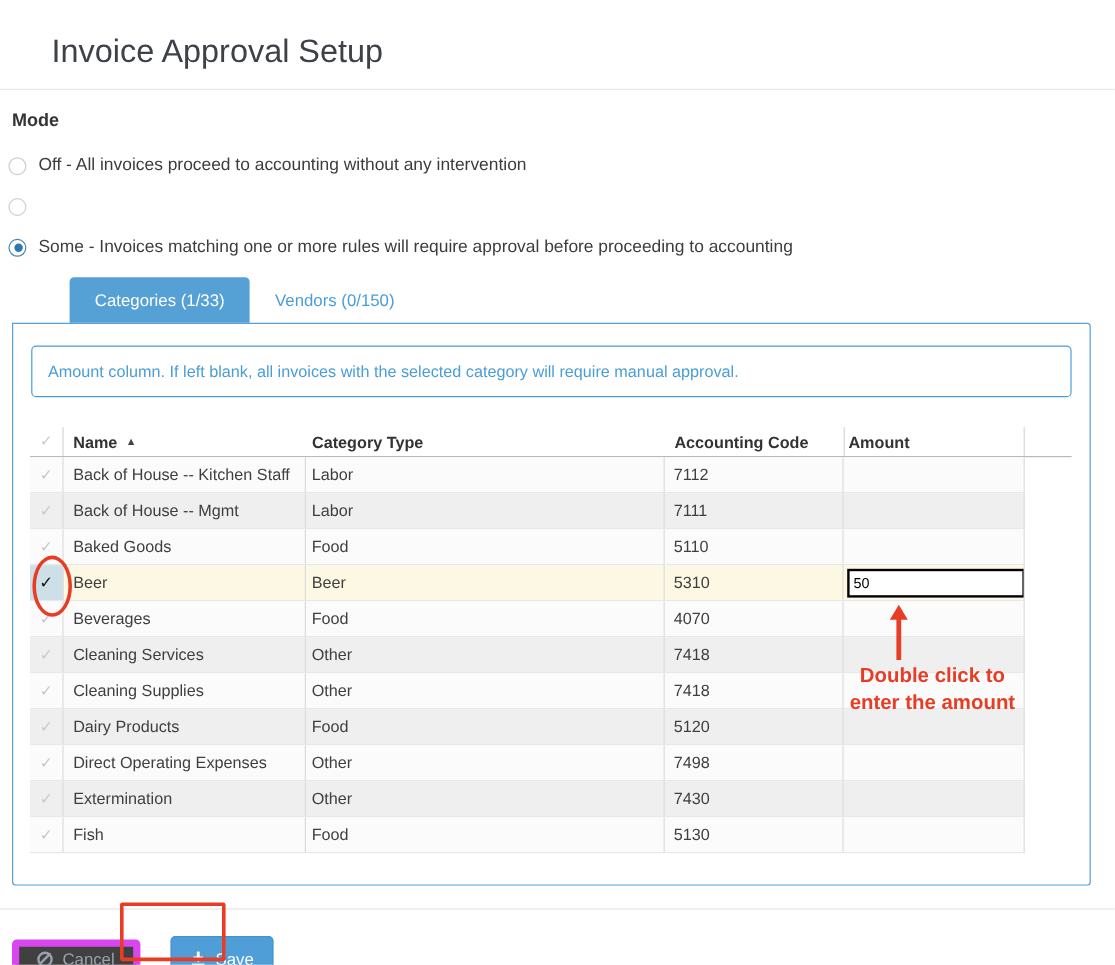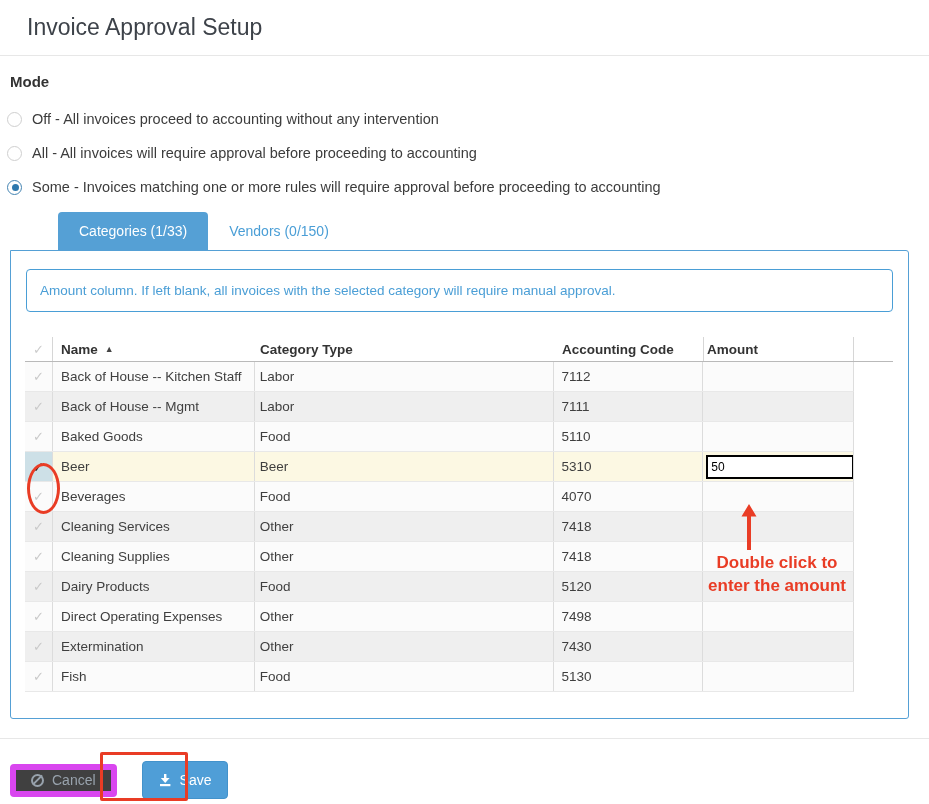--- a/index.html
+++ b/index.html
@@ -3,21 +3,21 @@
 <meta charset="utf-8">
 <style>
   * { box-sizing: border-box; }
   html,body { margin:0; padding:0; }
   body {
     width:929px; height:804px; position:relative; overflow:hidden;
     background:#ffffff; color:#3f3f3f;
     font-family:"Liberation Sans","DejaVu Sans",sans-serif;
   }
   
-  .page-title { margin:0; padding:12px 10px 0 27px; font-size:23px; line-height:30px;
+  .page-title { margin:16px; padding:12px 10px 0 27px; font-size:27px; line-height:30px;
     font-weight:400; color:#3d4249; }
   .rule { border:0; border-top:1px solid #e7e7e7; margin:13px 0 0 0; }
   
   .mode-label { margin:17px 0 0 10px; font-size:15px; font-weight:bold; color:#333; }
   .radios { margin-top:12px; }
   .radio-row { display:flex; align-items:center; height:34px; padding-left:7px; }
   .radio { width:15px; height:15px; border-radius:50%; border:1px solid #cfcfcf;
     background:#fff; position:relative; flex:0 0 auto; }
   .radio.checked { border-color:#4484b2; }
   .radio.checked::after { content:''; position:absolute; left:3.5px; top:3.5px;
@@ -93,21 +93,20 @@
 
 <div class="mode-label">Mode</div>
 
 <div class="radios">
   <div class="radio-row">
     <span class="radio"></span>
     <span class="radio-label">Off - All invoices proceed to accounting without any intervention</span>
   </div>
   <div class="radio-row">
     <span class="radio"></span>
-    <span class="radio-label">All - All invoices will require approval before proceeding to accounting</span>
   </div>
   <div class="radio-row">
     <span class="radio checked"></span>
     <span class="radio-label">Some - Invoices matching one or more rules will require approval before proceeding to accounting</span>
   </div>
 </div>
 
 <div class="tabs">
   <div class="tab active">Categories (1/33)</div>
   <div class="tab inactive">Vendors (0/150)</div>

